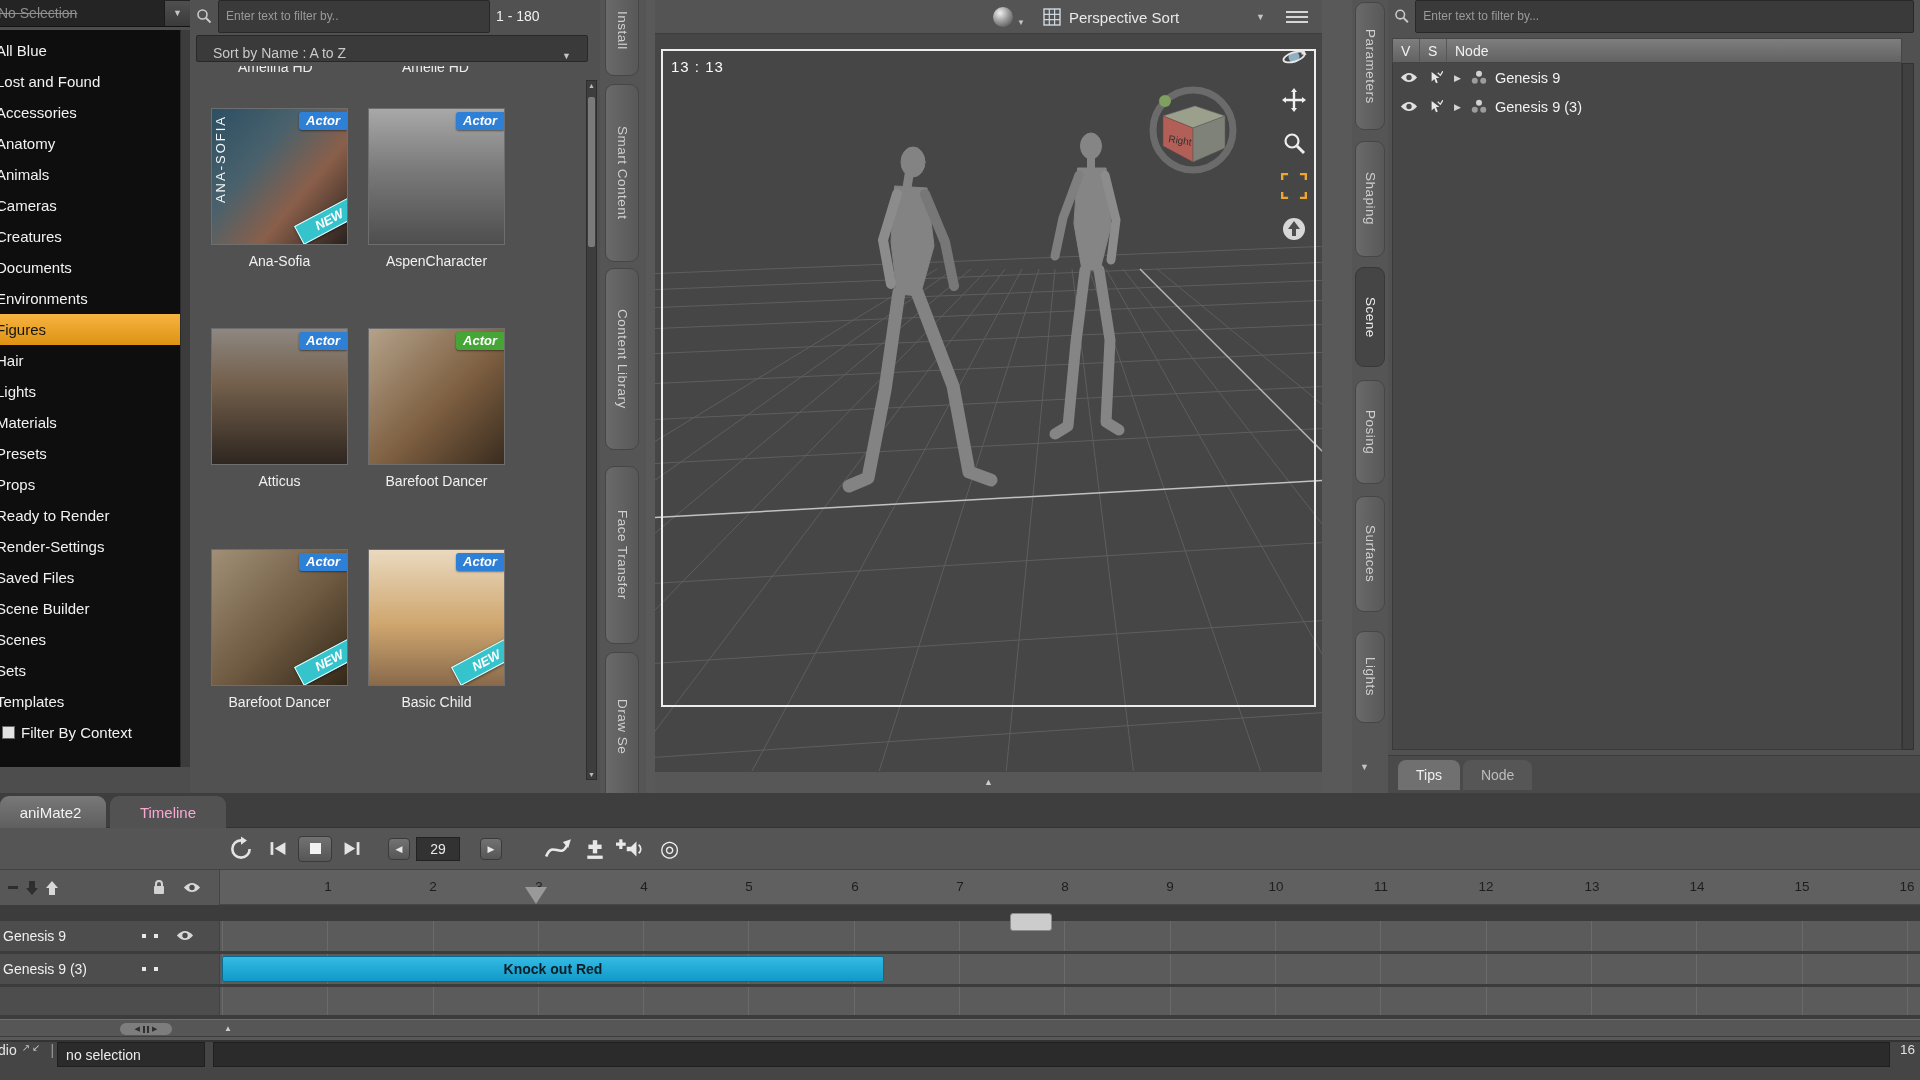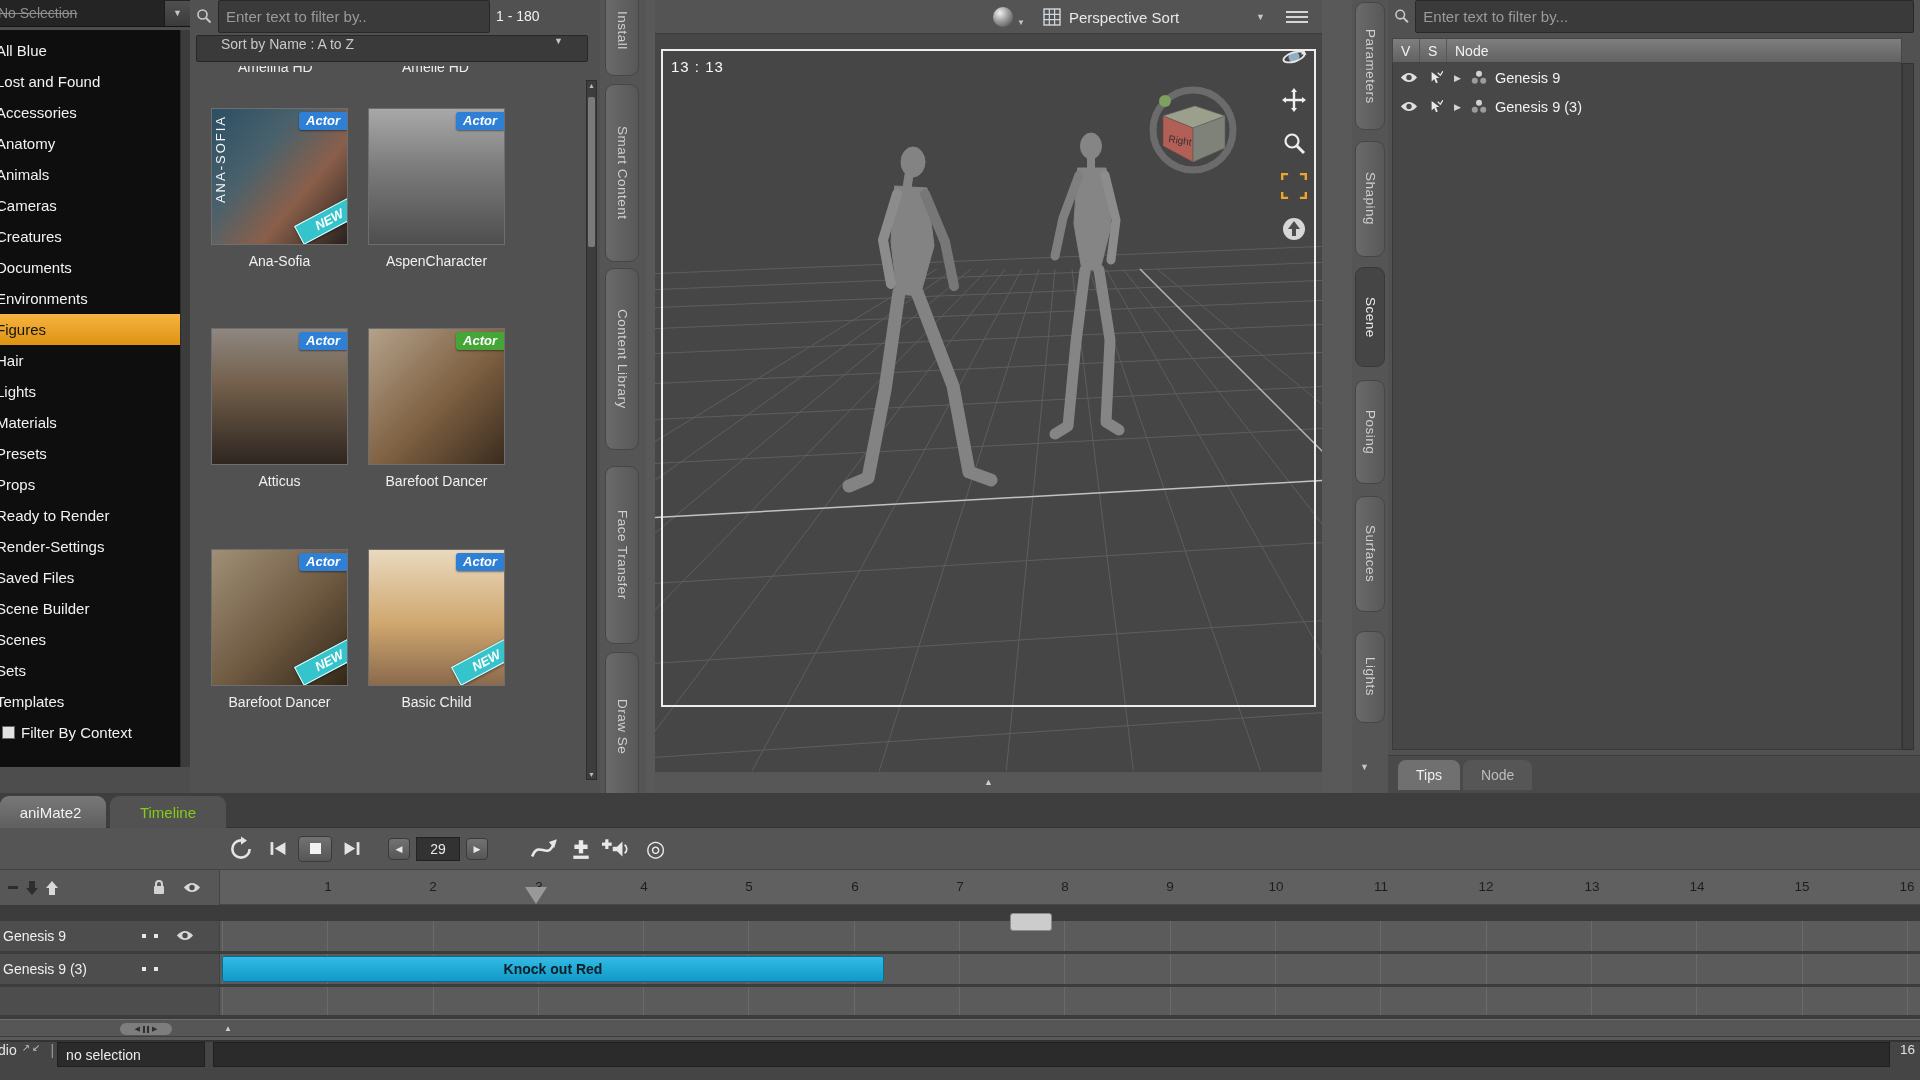--- a/index.html
+++ b/index.html
@@ -2,42 +2,42 @@
 <html><head>
 <meta charset="utf-8">
 <style>
 *{margin:0;padding:0;box-sizing:border-box}
 html,body{background:#262626}
 .app{position:relative;width:1920px;height:1080px;background:#595959;overflow:hidden;
      font-family:"Liberation Sans",sans-serif;color:#ddd;font-size:14px}
 
 
 .tinput{background:#3a3a3a;border:1px solid #282828;border-radius:2px;color:#a8a8a8;height:33px;
-        padding:0 7px;font-size:15px;font-family:inherit;outline:none;width:100%}
+        padding:0 7px;font-size:12px;font-family:inherit;outline:none;width:100%}
 .tinput::placeholder{color:#9a9a9a}
 .dd-glyph{font-size:9px;color:#c5c5c5}
 
 
 .cat-panel{position:absolute;left:0;top:0;width:190px;height:793px;background:#4d4d4d}
 .cat-dd{position:absolute;left:0;top:0;width:190px;height:27px;background:#242424;border-bottom:1px solid #141414;display:flex;align-items:center}
 .cat-dd-val{flex:1;color:#8f8f8f;padding-left:3px;text-indent:-5px;text-decoration:line-through;white-space:nowrap;overflow:hidden}
 .cat-dd-btn{width:26px;height:25px;background:linear-gradient(#4f4f4f,#3b3b3b);border-left:1px solid #1b1b1b;display:flex;align-items:center;justify-content:center}
 .cat-list{position:absolute;left:0;top:30px;width:180px;height:737px;background:#0e0e0e;padding-top:5px;overflow:hidden}
 .cat-item{height:31px;line-height:31px;font-size:15px;color:#f2f2f2;padding-left:3px;text-indent:-7px;white-space:nowrap;cursor:default}
 .cat-item.selected{background:linear-gradient(#f7b441,#dd9212);color:#141414}
 .cat-item.with-check{display:flex;align-items:center;gap:6px;text-indent:0;padding-left:2px}
 .checkbox{width:13px;height:13px;background:#e2e2e2;border:1px solid #666;flex:none}
 .cat-scrollbar{position:absolute;left:180px;top:30px;width:10px;height:737px;background:#3c3c3c;border-left:1px solid #2b2b2b}
 
 
 .content-panel{position:absolute;left:190px;top:0;width:410px;height:793px;background:#515151}
 .cp-search{position:absolute;left:6px;top:3px;width:400px;height:26px;display:flex;align-items:center;gap:6px}
 .cp-search .tinput{width:272px}
 .range{color:#f0f0f0;white-space:nowrap}
-.sort-dd{position:absolute;left:6px;top:35px;width:392px;height:27px;background:#3a3a3a;border:1px solid #282828;border-radius:2px;display:flex;align-items:flex-start;color:#c9c9c9;padding:0 24px}
+.sort-dd{position:absolute;left:6px;top:35px;width:392px;height:27px;background:#3a3a3a;border:1px solid #282828;border-radius:2px;display:flex;align-items:flex-end;color:#c9c9c9;padding:0 16px}
 .sort-dd .dd-glyph{margin-left:auto}
 .clip-row{position:absolute;left:0;top:66px;width:410px;height:15px;overflow:hidden;color:#ececec}
 .clip-row span{position:absolute;top:-7px}
 .card{position:absolute;width:137px}
 .thumb{position:relative;width:137px;height:137px;border:1px solid #6e6e6e;overflow:hidden}
 .badge{position:absolute;top:3px;right:0;background:#2e7fd6;color:#fff;font-style:italic;font-weight:bold;font-size:13px;
        padding:1px 7px 2px;border-radius:3px 0 0 3px;box-shadow:0 1px 2px rgba(0,0,0,.45)}
 .badge.green{background:#45a637}
 .ribbon{position:absolute;right:-16px;bottom:14px;background:#35c3cc;color:#fff;font-weight:bold;font-style:italic;font-size:13px;
         padding:2px 18px;transform:rotate(-28deg);border:1px solid #eafdfd;box-shadow:0 1px 3px rgba(0,0,0,.5)}
@@ -102,21 +102,21 @@
          display:flex;gap:3px;padding:4px 0 0 10px}
 .sp-tab{height:30px;padding:0 18px;border-radius:8px 8px 0 0;display:flex;align-items:center;font-size:14px}
 .sp-tab.selected{background:#707070;color:#f0f0f0}
 .sp-tab.plain{background:#565656;color:#bdbdbd}
 
 
 .timeline{position:absolute;left:0;top:793px;width:1920px;height:242px;background:#3c3c3c}
 .tl-tabrow{position:absolute;left:0;top:0;width:100%;height:35px;background:#3e3e3e;border-bottom:1px solid #333}
 .tl-tab{position:absolute;top:3px;height:32px;border-radius:9px 9px 0 0;display:flex;align-items:center;justify-content:center;font-size:15px}
 .tl-tab.t0{left:0;width:106px;background:linear-gradient(#787878,#5f5f5f);color:#f2f2f2;text-indent:-5px}
-.tl-tab.t1{left:110px;width:116px;background:#525252;color:#84cc16}
+.tl-tab.t1{left:110px;width:116px;background:#525252;color:#f9a8d4}
 .tl-controls{position:absolute;left:0;top:35px;width:100%;height:42px;background:#555;border-bottom:1px solid #434343;
              display:flex;align-items:center;padding-left:228px}
 .btn{background:linear-gradient(#727272,#565656);border:1px solid #3a3a3a;border-radius:4px;display:flex;align-items:center;justify-content:center}
 .stop-btn{width:34px;height:26px}
 .stop-sq{width:11px;height:11px;background:#f2f2f2}
 .mini-btn{width:22px;height:22px;color:#e8e8e8;font-size:9px}
 .frame-disp{background:#323232;border:1px solid #222;color:#e8e8e8;width:44px;height:24px;display:flex;align-items:center;justify-content:center}
 .icbtn{display:flex;align-items:center;justify-content:center}
 .record-glyph{font-size:22px;color:#ececec;line-height:1}
 .tl-ruler{position:absolute;left:0;top:77px;width:100%;height:35px;background:#606060;border-bottom:1px solid #474747}
@@ -527,21 +527,21 @@
         </span>
       <span class="icbtn" style="margin-right:26px">
         <svg width="20" height="17" viewBox="0 0 18 16">
             <polygon points="2,2 2,14 12,8" fill="#e4e4e4"></polygon>
             <rect x="13.4" y="2" width="2.6" height="12" fill="#e4e4e4"></rect>
           </svg>
       </span>
       <span class="btn mini-btn" style="margin-right:6px">
           <span>◀</span>
         </span>
-      <span class="frame-disp" style="margin-right:6px">29</span>
+      <span class="frame-disp" style="margin-right:20px">29</span>
       <span class="btn mini-btn" style="margin-right:42px">
           <span>▶</span>
         </span>
       <span class="icbtn" style="margin-right:12px">
         <svg width="28" height="24" viewBox="0 0 26 22">
             <path d="M2,18 C8,2 16,22 22,6" fill="none" stroke="#e8e8e8" stroke-width="2.4"></path>
             <polygon points="25,2 17.5,4.5 22.5,10" fill="#e8e8e8"></polygon>
           </svg>
       </span>
       <span class="icbtn" style="margin-right:10px">

